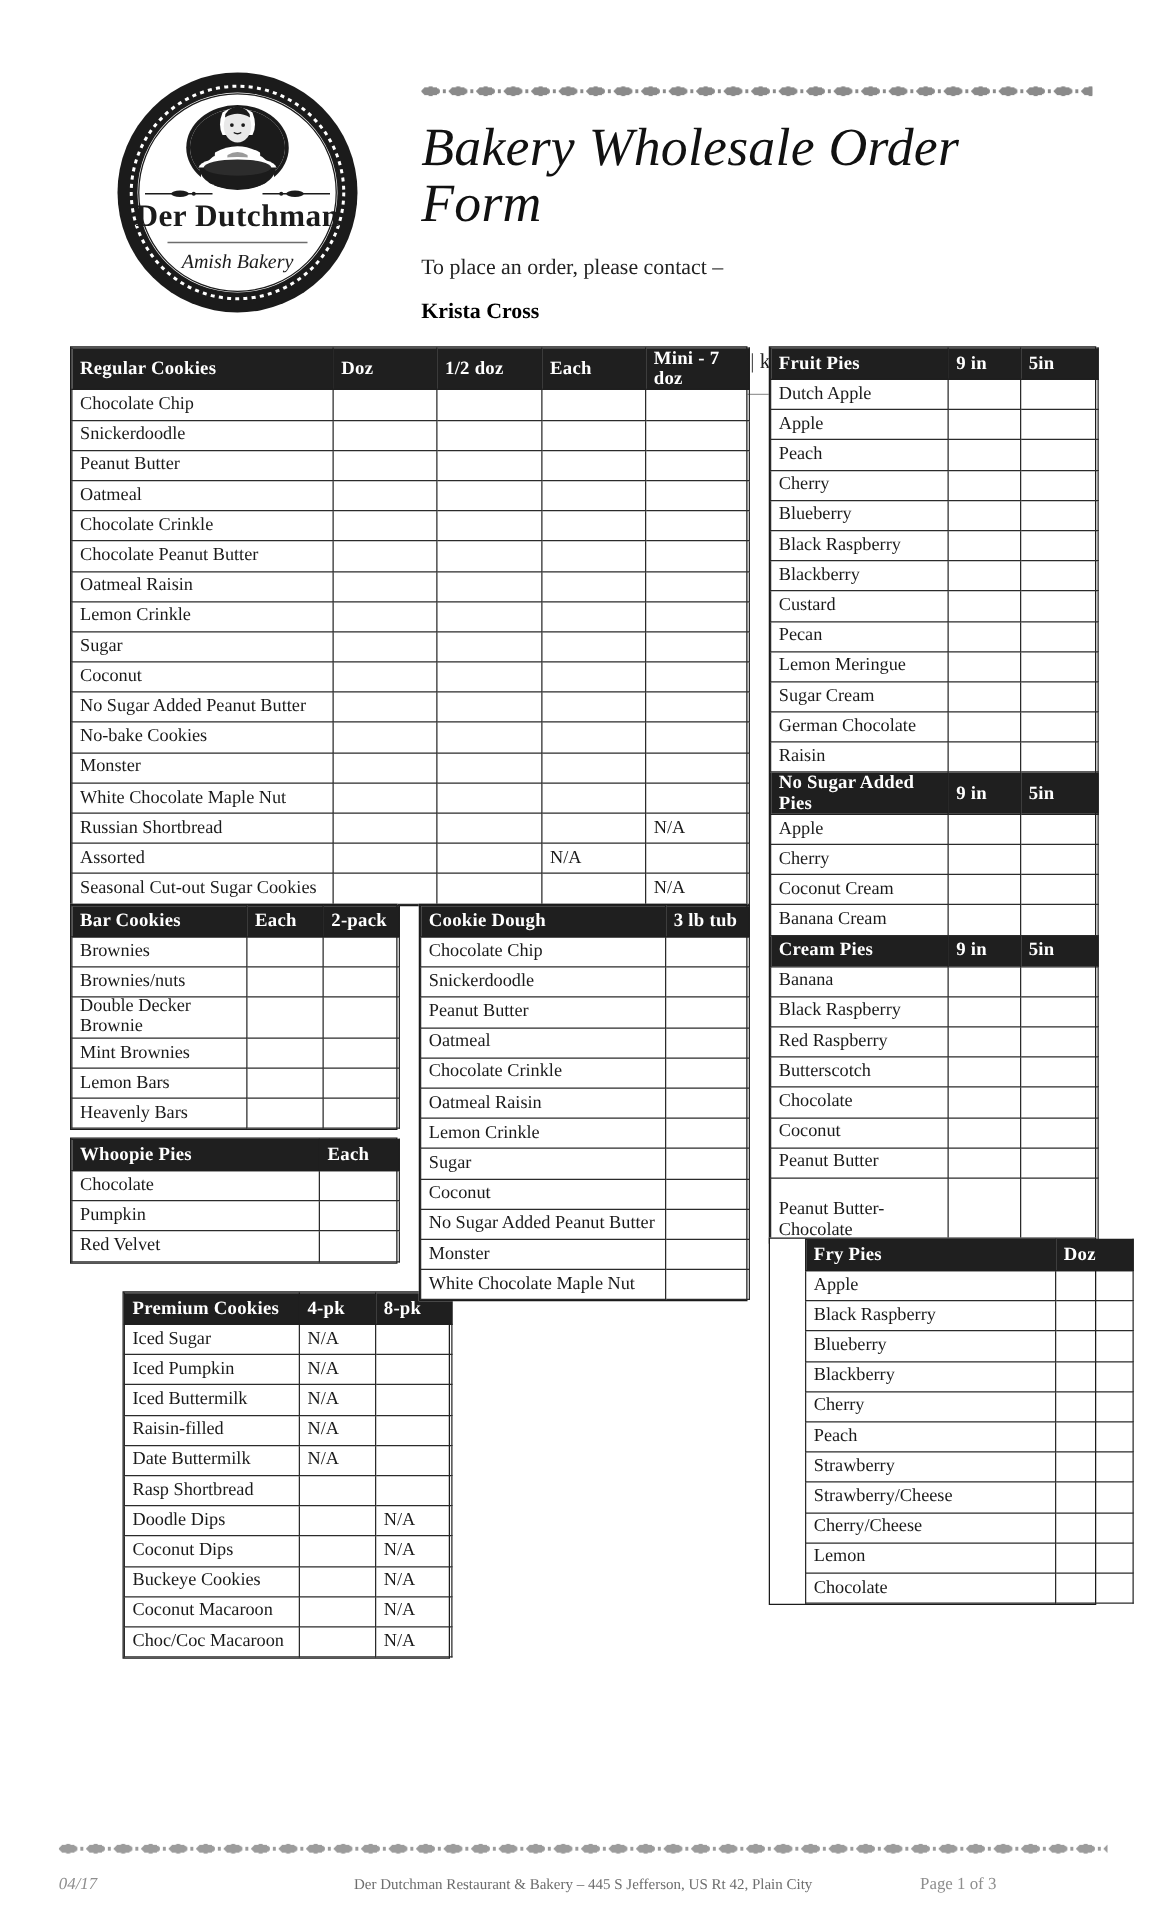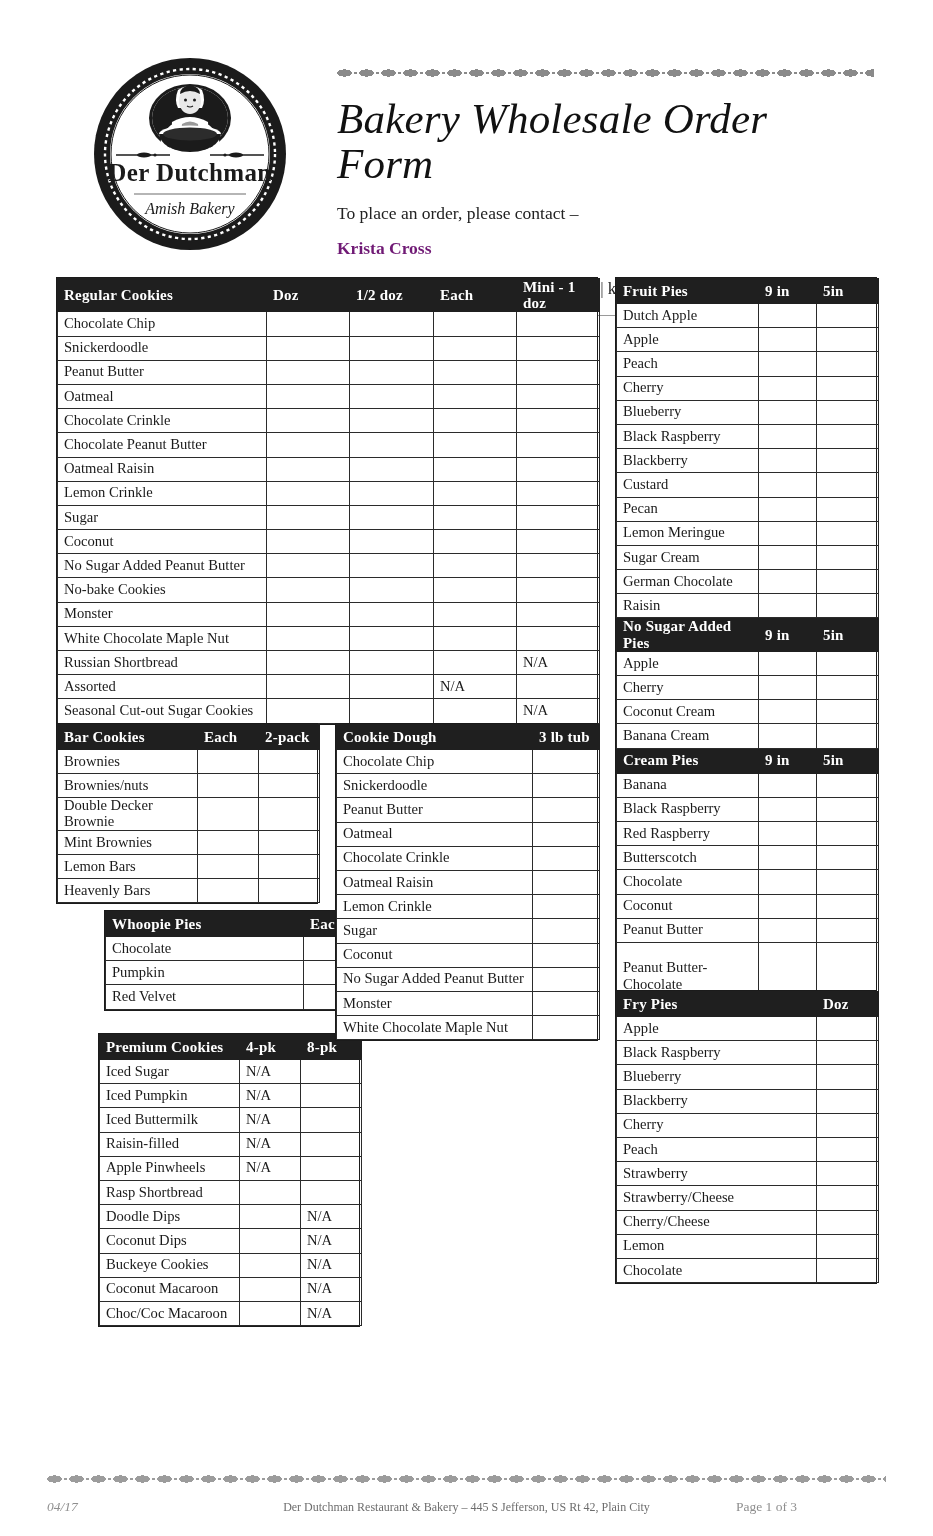--- a/index.html
+++ b/index.html
@@ -34,21 +34,21 @@
   .title {
     font-family: "Liberation Serif", "DejaVu Serif", serif;
     font-style: italic;
     font-size: 43px;
     letter-spacing: 0.2px;
     color: #111;
     margin-top: 16px;
     line-height: 1.05;
   }
   .contact-lead { font-size: 17.5px; color: #222; margin-top: 17px; }
-  .contact-name { font-size: 17.5px; font-weight: bold; color: #701a75; margin-top: 14px; }
+  .contact-name { font-size: 17.5px; font-weight: bold; color: #000000; margin-top: 14px; }
   .contact-line { font-size: 17px; color: #222; margin-top: 20px; letter-spacing: 0.1px; }
   .sep { color: #444; padding: 0 4px; }
   .head-rule { margin-top: 16px; height: 1px; background: #9a9a9a; width: 100%; }
 
   
   .tbl {
     position: absolute;
     border: 1.6px solid #1b1b1b;
     background: #fff;
     border-collapse: collapse;
@@ -73,25 +73,25 @@
     height: 25px;
     border-color: #1f1f1f;
     letter-spacing: 0.2px;
   }
   table.t td.na { text-align: left; padding-left: 6px; }
   table.t td.two-line { height: 44px; line-height: 1.18; padding-top: 16px; }
 
   
   #tbl-regular   { left: 56px;  top: 277px;  width: 542px; }
   #tbl-bar       { left: 56px;  top: 723px;  width: 262px; }
-  #tbl-whoopie   { left: 56px;  top: 910px;  width: 240px; margin-left: 48px; }
+  #tbl-whoopie   { left: 56px;  top: 910px;  width: 262px; }
   #tbl-premium   { left: 56px;  top: 1033px; width: 262px; margin-left: 42px; }
   #tbl-dough     { left: 335px; top: 723px;  width: 263px; }
   #tbl-fruit     { left: 615px; top: 277px;  width: 262px; }
-  #tbl-fry       { left: 615px; top: 990px;  width: 262px; }
+  #tbl-fry       { left: 615px; top: 990px;  width: 262px; padding-left: 28px; }
 
   
   .footer { position: absolute; left: 47px; top: 1472px; width: 839px; }
   .orn-foot {
     background-image:
       radial-gradient(ellipse 7.5px 3.6px at 7.5px 7px, #9c9c9c 0 99%, transparent 100%),
       radial-gradient(circle 1.5px at 18.5px 7px, #9c9c9c 0 99%, transparent 100%);
   }
   .footer-row {
     display: flex; align-items: baseline; justify-content: space-between;
@@ -177,21 +177,21 @@
           <col style="width: 84px;">
           <col style="width: 83px;">
           <col style="width: 83px;">
         </colgroup>
         <tbody>
           <tr class="hdr">
             <th>Regular Cookies</th>
             <th>Doz</th>
             <th>1/2 doz</th>
             <th>Each</th>
-            <th>Mini - 1 doz</th>
+            <th>Mini - 7 doz</th>
           </tr>
           <tr>
             <td>Chocolate Chip</td>
             <td></td>
             <td></td>
             <td></td>
             <td></td>
           </tr>
           <tr>
             <td>Snickerdoodle</td>
@@ -410,21 +410,21 @@
             <td>Iced Buttermilk</td>
             <td class="na">N/A</td>
             <td></td>
           </tr>
           <tr>
             <td>Raisin-filled</td>
             <td class="na">N/A</td>
             <td></td>
           </tr>
           <tr>
-            <td>Apple Pinwheels</td>
+            <td>Date Buttermilk</td>
             <td class="na">N/A</td>
             <td></td>
           </tr>
           <tr>
             <td>Rasp Shortbread</td>
             <td></td>
             <td></td>
           </tr>
           <tr>
             <td>Doodle Dips</td>

